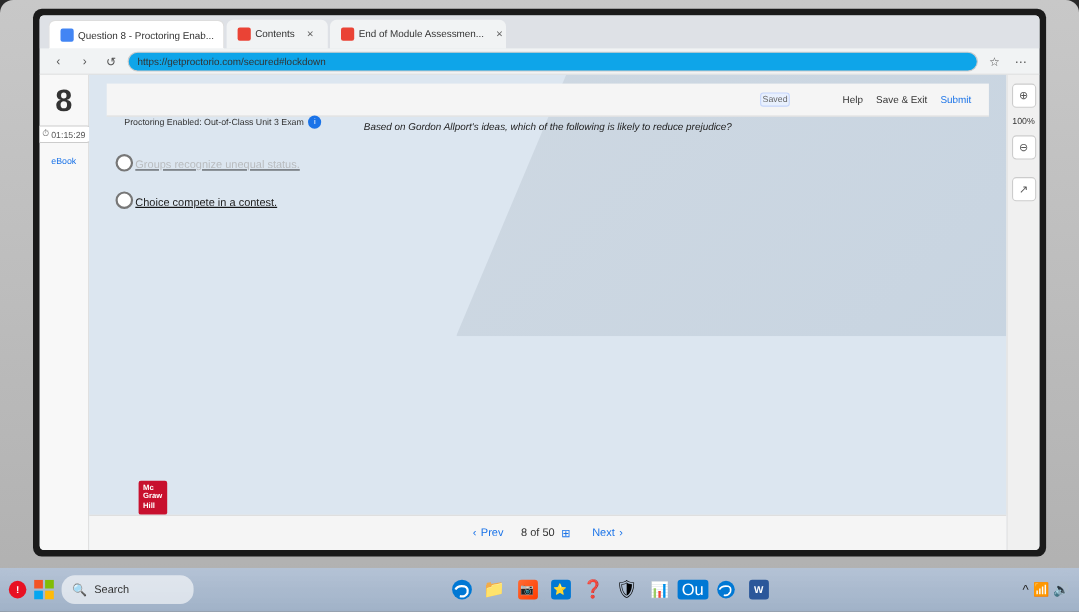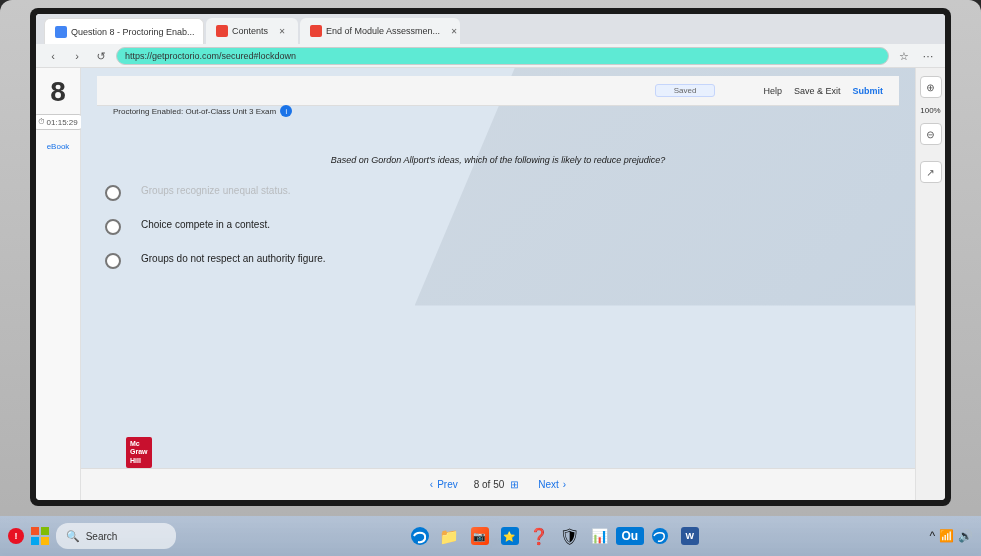--- a/index.html
+++ b/index.html
@@ -122,21 +122,21 @@
       display: flex;
       align-items: center;
       justify-content: center;
       font-size: 11px;
       color: #555;
     }
 
     .address-bar {
       flex: 1;
       height: 18px;
-      background: #5eead4;
+      background: #0ea5e9;
       border: 1px solid #ccc;
       border-radius: 10px;
       font-size: 9px;
       color: #333;
       padding: 0 8px;
       display: flex;
       align-items: center;
     }
 
     
@@ -258,44 +258,43 @@
       font-size: 9px;
       color: #333;
       cursor: pointer;
       background: none;
       border: none;
     }
 
     .submit-btn {
       font-size: 9px;
       color: #1a73e8;
-      font-weight: bold;
+      font-weight: normal;
       cursor: pointer;
       background: none;
       border: none;
     }
 
     .saved-badge {
       font-size: 8px;
       color: #666;
       background: #e8f0fe;
       border: 1px solid #c5d5fb;
       border-radius: 3px;
-      padding: 1px 18px;
+      padding: 1px 1px;
     }
 
     .question-prompt {
       font-size: 9px;
       color: #222;
       text-align: center;
       padding: 4px 0;
       font-style: italic;
       position: relative;
       z-index: 10;
-      margin-top: 45px;
     }
 
     .question-body {
       padding: 6px 8px;
       position: relative;
       z-index: 2;
     }
 
     .question-type-label {
       font-size: 9px;
@@ -305,22 +304,23 @@
 
     .answer-options {
       display: flex;
       flex-direction: column;
       gap: 18px;
       margin-top: 10px;
     }
 
     .answer-option {
       display: flex;
-      align-items: flex-start;
-      gap: 20px;
+      align-items: flex-end;
+      gap: 2px;
+      text-decoration: underline;
     }
 
     .radio-circle {
       width: 16px;
       height: 16px;
       border: 2px solid #777;
       border-radius: 50%;
       flex-shrink: 0;
       background: #fff;
     }
@@ -621,24 +621,20 @@
               <div class="answer-option">
                 <div class="radio-circle"></div>
                 <span class="option-text faded">Groups recognize unequal status.</span>
               </div>
 
               <div class="answer-option">
                 <div class="radio-circle"></div>
                 <span class="option-text">Choice compete in a contest.</span>
               </div>
 
-              <div class="answer-option">
-                <div class="radio-circle"></div>
-                <span class="option-text">Groups do not respect an authority figure.</span>
-              </div>
 
 
             </div>
           </div>
 
           <div class="mcgraw-logo">
             <div class="mcgraw-box">
               <span>Mc</span><br>
               <span>Graw</span><br>
               <span>Hill</span>
@@ -700,21 +696,21 @@
       <div class="taskbar-app">
         <div style="width:18px;height:18px;background:linear-gradient(135deg,#ff6b35,#ff3d00);border-radius:3px;display:flex;align-items:center;justify-content:center;font-size:10px;">📷</div>
       </div>
       <div class="taskbar-app">
         <div style="width:18px;height:18px;background:#0078d4;border-radius:3px;display:flex;align-items:center;justify-content:center;font-size:10px;color:white;">⭐</div>
       </div>
       <div class="taskbar-app" style="font-size:16px;">❓</div>
       <div class="taskbar-app" style="font-size:16px;">🛡</div>
       <div class="taskbar-app" style="font-size:14px;color:#00b4d8;">📊</div>
       <div class="taskbar-app">
-        <div style="width:28px;height:18px;background:#0078d4;border-radius:3px;display:flex;align-items:center;justify-content:center;font-size:12px;color:white;font-weight:bold;">Ou</div>
+        <div style="width:28px;height:18px;background:#0078d4;border-radius:3px;display:flex;align-items:center;justify-content:center;font-size:15px;color:white;font-weight:normal;">Ou</div>
       </div>
       <div class="taskbar-app">
         <svg width="18" height="18" viewBox="0 0 18 18">
           <circle cx="9" cy="9" r="8" fill="#0078d4"></circle>
           <path d="M3 9 Q5 5 11 6 Q14 7 13 11 Q11 15 7 14" fill="none" stroke="#fff" stroke-width="1.5"></path>
         </svg>
       </div>
       <div class="taskbar-app">
         <div style="width:18px;height:18px;background:#2b579a;border-radius:3px;display:flex;align-items:center;justify-content:center;font-size:9px;color:white;font-weight:bold;">W</div>
       </div>

